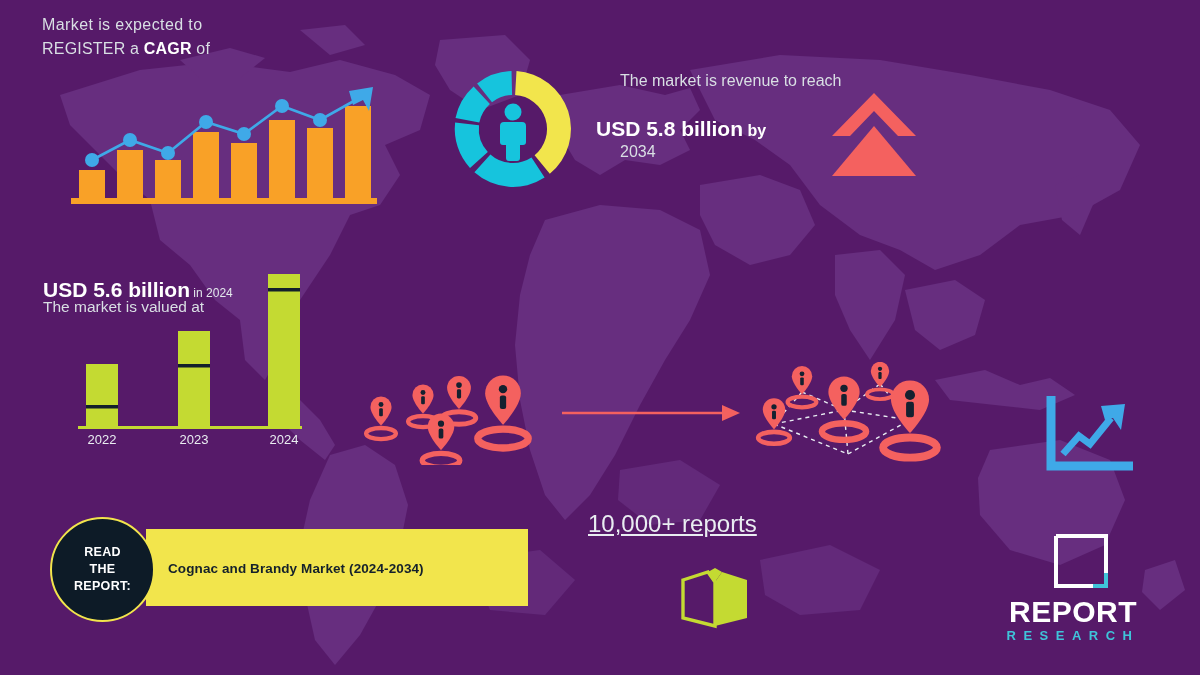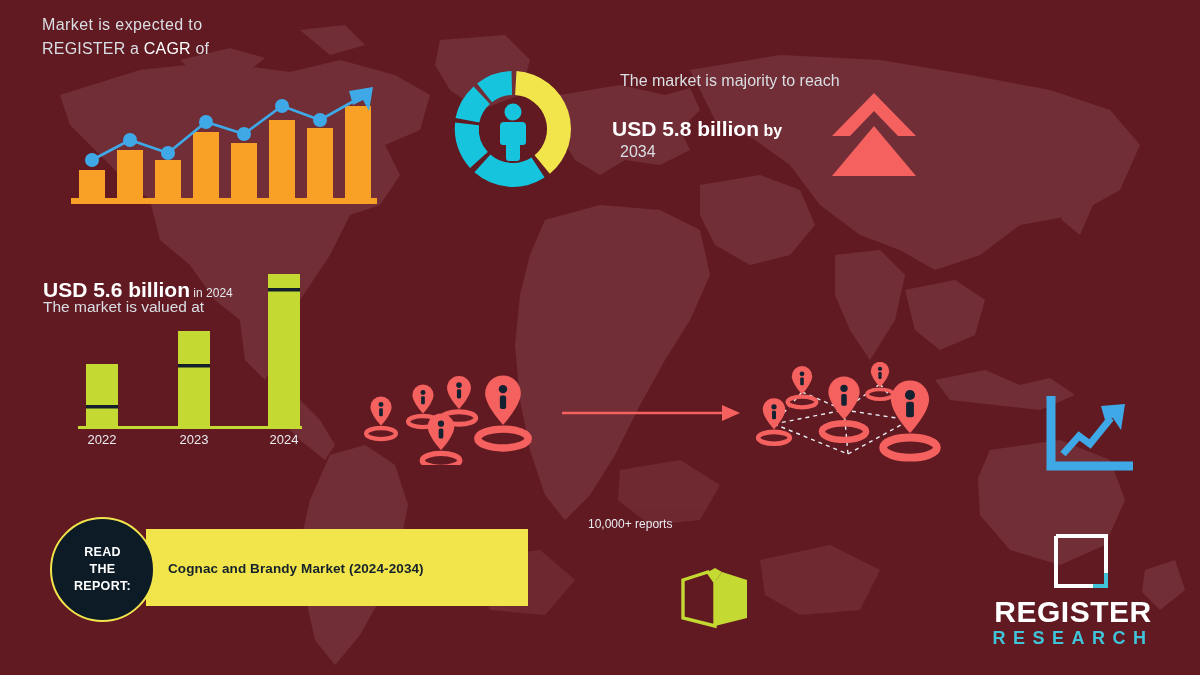--- a/index.html
+++ b/index.html
@@ -1,43 +1,43 @@
 <!DOCTYPE html>
 <html><head>
 <meta charset="utf-8">
 <style>
   html,body{margin:0;padding:0;background:#0d1b2a;}
   body{font-family:"Liberation Sans", sans-serif;}
   #canvas{
     position:relative;width:1200px;height:675px;overflow:hidden;
-    background:#b91c1c;
+    background:#a21caf;
   }
   .abs{position:absolute;}
 
   
   #worldmap{position:absolute;inset:0;opacity:.5;}
 
   #cagr-line1{left:42px;top:16px;font-size:16px;letter-spacing:.4px;color:#d9dfe4;}
   #cagr-line2{left:42px;top:40px;font-size:16px;letter-spacing:.2px;color:#d9dfe4;}
-  #cagr-line2 b{color:#ffffff;font-weight:400;}
+  #cagr-line2 b{color:#ffffff;font-weight:700;}
   #cagr-value{left:218px;top:16px;font-size:58px;line-height:58px;font-weight:700;color:#ffffff;letter-spacing:-1px;}
 
   #forecast-l1{left:620px;top:70px;font-size:16px;color:#d9dfe4;line-height:22px;width:250px;}
-  #forecast-l2{left:612px;top:117px;font-size:21px;color:#ffffff;font-weight:700;}
+  #forecast-l2{left:596px;top:117px;font-size:21px;color:#ffffff;font-weight:700;}
   #forecast-l2 .by{font-size:16px;font-weight:700;}
   #forecast-l3{left:620px;top:143px;font-size:16px;color:#d9dfe4;}
 
   #fragmented{left:501px;top:221px;width:640px;font-size:15.5px;line-height:24px;color:#e6eaee;}
   #fragmented .hi{color:#f2ea2c;font-weight:700;}
 
   #valued-l1{left:43px;top:257px;font-size:15.5px;color:#d9dfe4;margin-top:41px;}
   #valued-l2{left:43px;top:278px;font-size:21px;font-weight:700;color:#ffffff;}
   #valued-l2 .sm{font-size:12px;font-weight:400;color:#e3e8ec;}
 
-  #reports-txt{left:588px;top:510px;font-size:12px;color:#e9edf1;line-height:28px;width:230px;}
+  #reports-txt{left:588px;top:510px;font-size:24px;color:#e9edf1;line-height:28px;width:230px;text-decoration:underline;}
 
   
   #chart-trend{left:65px;top:85px;width:320px;height:125px;}
 
   
   #donut{left:452px;top:68px;width:122px;height:122px;}
 
   
   #redarrows{left:828px;top:88px;width:92px;height:92px;}
 
@@ -61,21 +61,21 @@
 
   
   #book{left:678px;top:568px;width:74px;height:62px;}
 
   
   #logo-chart{left:1045px;top:396px;width:88px;height:78px;}
   #logo-mark{left:1053px;top:533px;width:56px;height:56px;}
   #logo-emergen{left:978px;top:595px;width:190px;text-align:center;
       font-size:30px;font-weight:700;color:#ffffff;letter-spacing:.5px;}
   #logo-research{left:978px;top:628px;width:190px;text-align:center;
-      font-size:18px;font-weight:600;color:#3fc4d9;letter-spacing:7.5px;}
+      font-size:13px;font-weight:600;color:#3fc4d9;letter-spacing:7.5px;}
 </style>
 </head>
 <body>
 
 <div id="canvas">
 
   <svg id="worldmap" viewBox="0 0 1200 675" preserveAspectRatio="none">
     <rect width="1200" height="675" fill="#0c1a26"></rect>
     <g fill="#2e4050">
 
@@ -167,21 +167,21 @@
       <path fill="#16c4dd" d="M -35.9 -45.5 A 58 58 0 0 1 -1.5 -58.0 L -0.9 -34.0 A 34 34 0 0 0 -21.0 -26.7 Z"></path>
 
       <g fill="#16c4dd">
         <circle cx="0" cy="-17" r="8.5"></circle>
         <path d="M-9 -7 h18 a4 4 0 0 1 4 4 v16 a3 3 0 0 1 -3 3 h-3 v13 a3 3 0 0 1 -3 3 h-8
                  a3 3 0 0 1 -3 -3 v-13 h-3 a3 3 0 0 1 -3 -3 v-16 a4 4 0 0 1 4 -4 z"></path>
       </g>
     </g>
   </svg>
 
-  <div class="abs" id="forecast-l1">The market is majority to reach</div>
+  <div class="abs" id="forecast-l1">The market is revenue to reach</div>
   <div class="abs" id="forecast-l2">
     <span>USD 5.8 billion</span><span class="by"> by</span>
   </div>
   <div class="abs" id="forecast-l3">2034</div>
 
   <svg class="abs" id="redarrows" viewBox="0 0 92 92">
     <path fill="#f4615f" d="M46 5 L88 48 L70 48 L46 23 L22 48 L4 48 Z"></path>
     <path fill="#f4615f" d="M46 38 L88 88 L4 88 Z"></path>
   </svg>
 
@@ -339,16 +339,16 @@
   <svg class="abs" id="logo-chart" viewBox="0 0 88 78">
     <path d="M6 2 L6 70 L84 70" fill="none" stroke="#3fa9e8" stroke-width="9" stroke-linecap="square"></path>
     <polyline points="18,58 34,40 45,48 66,22" fill="none" stroke="#3fa9e8" stroke-width="7"></polyline>
     <path d="M56 10 L80 8 L76 34 L68 22 L60 24 Z" fill="#3fa9e8"></path>
   </svg>
   <svg class="abs" id="logo-mark" viewBox="0 0 56 56">
     <path d="M3 3 H53 V40" fill="none" stroke="#ffffff" stroke-width="4"></path>
     <path d="M3 3 V53 H42" fill="none" stroke="#ffffff" stroke-width="4"></path>
     <path d="M53 40 V53 H40" fill="none" stroke="#3fc4d9" stroke-width="4"></path>
   </svg>
-  <div class="abs" id="logo-emergen">REGISTER</div>
+  <div class="abs" id="logo-emergen">REPORT</div>
   <div class="abs" id="logo-research">RESEARCH</div>
 
 </div>
 
 </body></html>

